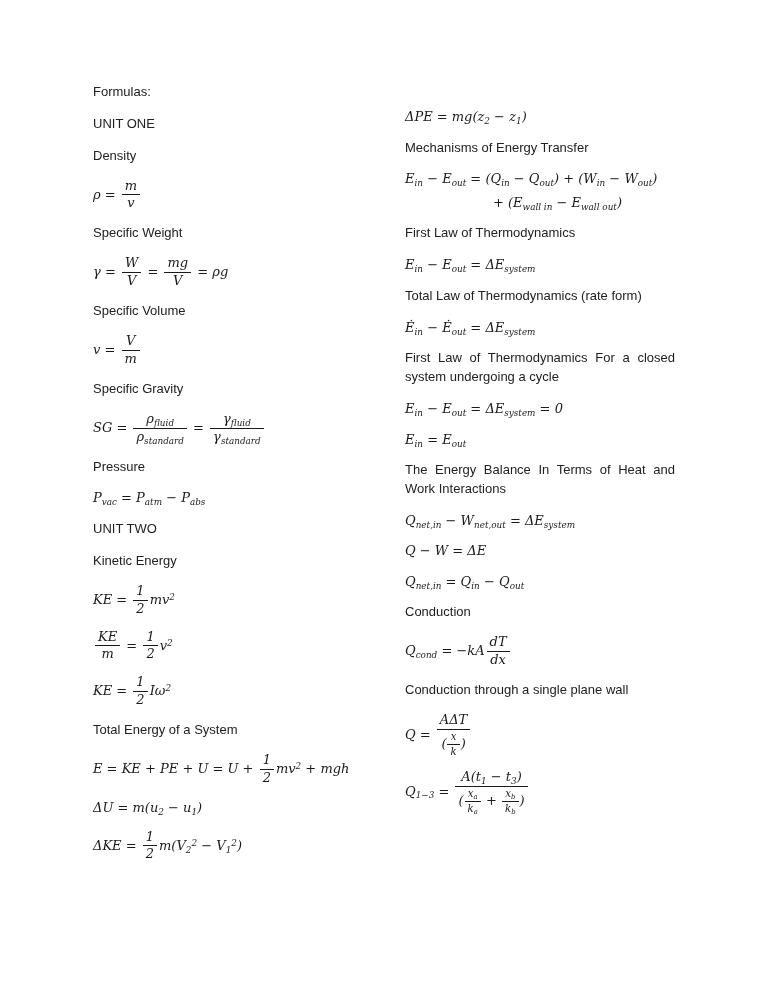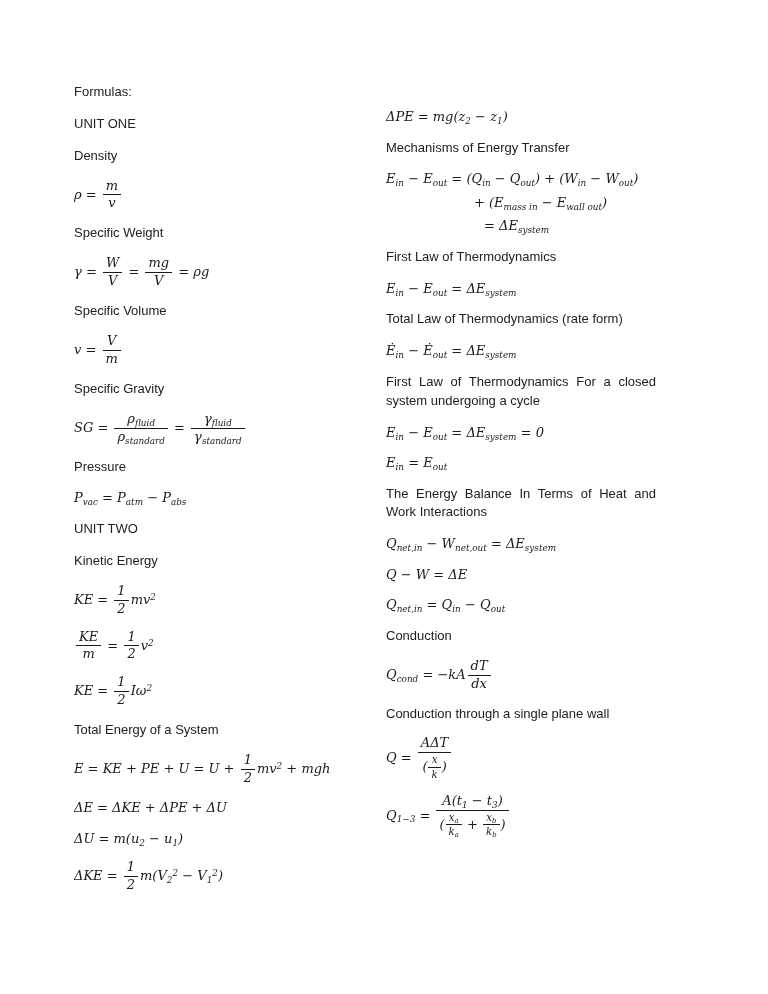--- a/index.html
+++ b/index.html
@@ -6,21 +6,21 @@
   #page {
     position:relative;
     width:768px; height:994px;
     background:#ffffff;
     overflow:hidden;
     font-family:"Liberation Sans", sans-serif;
     color:#212121;
   }
   #columns {
     display:flex;
-    padding:83px 93px 0 74px;
+    padding:83px 93px 0 93px;
     gap:25px;
     box-sizing:border-box;
   }
   .col { box-sizing:border-box; }
   .col-left  { width:287px; }
   .col-right { width:270px; padding-top:25px; }
 
   .para {
     font-family:"Liberation Sans", sans-serif;
     font-size:13px;
@@ -83,30 +83,28 @@
         <div class="math">SG = <span class="frac"><span class="num">ρ<sub>fluid</sub></span><span class="den">ρ<sub>standard</sub></span></span> = <span class="frac"><span class="num">γ<sub>fluid</sub></span><span class="den">γ<sub>standard</sub></span></span></div>
         <div class="para">Pressure</div>
         <div class="math">P<sub>vac</sub> = P<sub>atm</sub> − P<sub>abs</sub></div>
         <div class="para">UNIT TWO</div>
         <div class="para">Kinetic Energy</div>
         <div class="math">KE = <span class="frac"><span class="num">1</span><span class="den">2</span></span>mv<sup>2</sup></div>
         <div class="math"><span class="frac"><span class="num">KE</span><span class="den">m</span></span> = <span class="frac"><span class="num">1</span><span class="den">2</span></span>v<sup>2</sup></div>
         <div class="math">KE = <span class="frac"><span class="num">1</span><span class="den">2</span></span>Iω<sup>2</sup></div>
         <div class="para">Total Energy of a System</div>
         <div class="math">E = KE + PE + U = U + <span class="frac"><span class="num">1</span><span class="den">2</span></span>mv<sup>2</sup> + mgh</div>
-        <div class="math">ΔE = ΔKE + ΔPE + ΔU</div>
         <div class="math">ΔU = m(u<sub>2</sub> − u<sub>1</sub>)</div>
         <div class="math">ΔKE = <span class="frac"><span class="num">1</span><span class="den">2</span></span>m(V<sub>2</sub><sup>2</sup> − V<sub>1</sub><sup>2</sup>)</div>
       </div>
     <div class="col col-right" id="col-right">
         <div class="math">ΔPE = mg(z<sub>2</sub> − z<sub>1</sub>)</div>
         <div class="para">Mechanisms of Energy Transfer</div>
         <div class="math">E<sub>in</sub> − E<sub>out</sub> = (Q<sub>in</sub> − Q<sub>out</sub>) + (W<sub>in</sub> − W<sub>out</sub>)</div>
-        <div class="math cont ind1">+ (E<sub>mass in</sub> − E<sub>wall out</sub>)</div>
-        <div class="math cont ind2">= ΔE<sub>system</sub></div>
+        <div class="math cont ind1">+ (E<sub>wall in</sub> − E<sub>wall out</sub>)</div>
         <div class="para">First Law of Thermodynamics</div>
         <div class="math">E<sub>in</sub> − E<sub>out</sub> = ΔE<sub>system</sub></div>
         <div class="para">Total Law of Thermodynamics (rate form)</div>
         <div class="math">Ė<sub>in</sub> − Ė<sub>out</sub> = ΔE<sub>system</sub></div>
         <div class="para justify">First Law of Thermodynamics For a closed system undergoing a cycle</div>
         <div class="math">E<sub>in</sub> − E<sub>out</sub> = ΔE<sub>system</sub> = 0</div>
         <div class="math">E<sub>in</sub> = E<sub>out</sub></div>
         <div class="para justify">The Energy Balance In Terms of Heat and Work Interactions</div>
         <div class="math">Q<sub>net,in</sub> − W<sub>net,out</sub> = ΔE<sub>system</sub></div>
         <div class="math">Q − W = ΔE</div>

